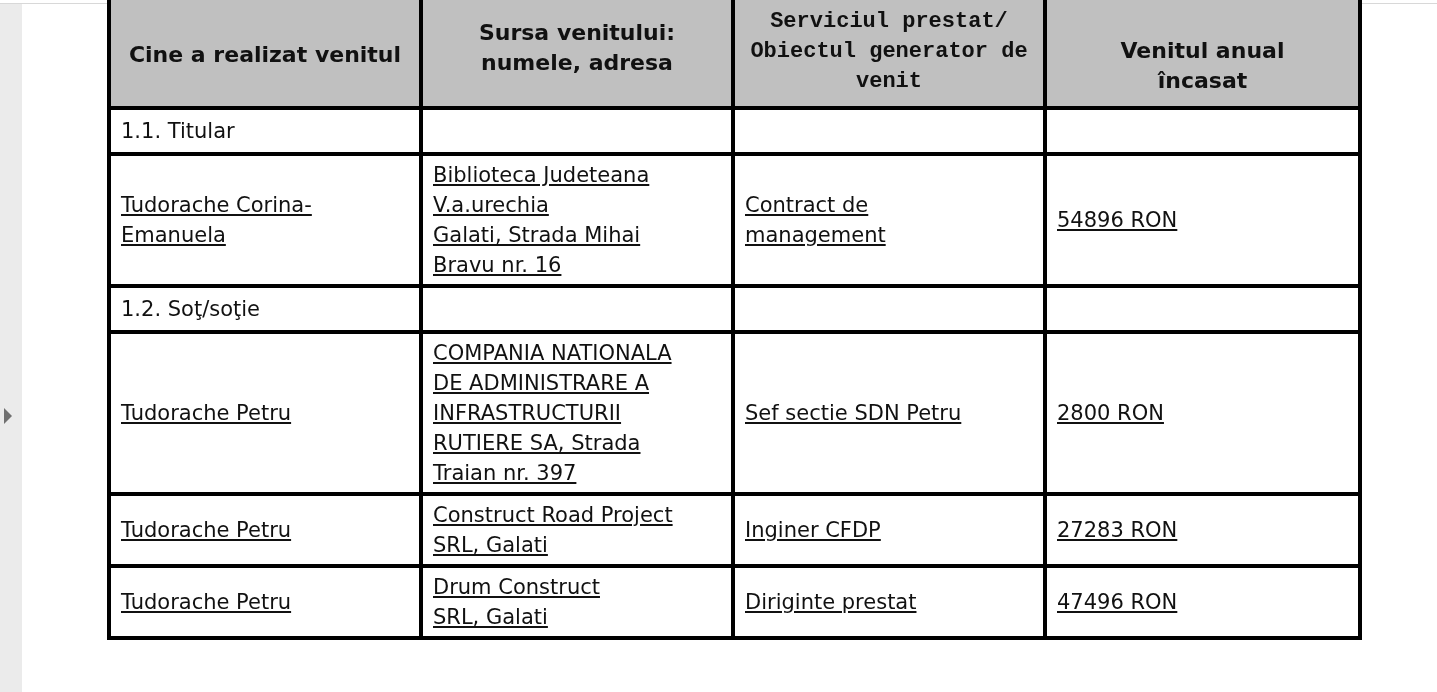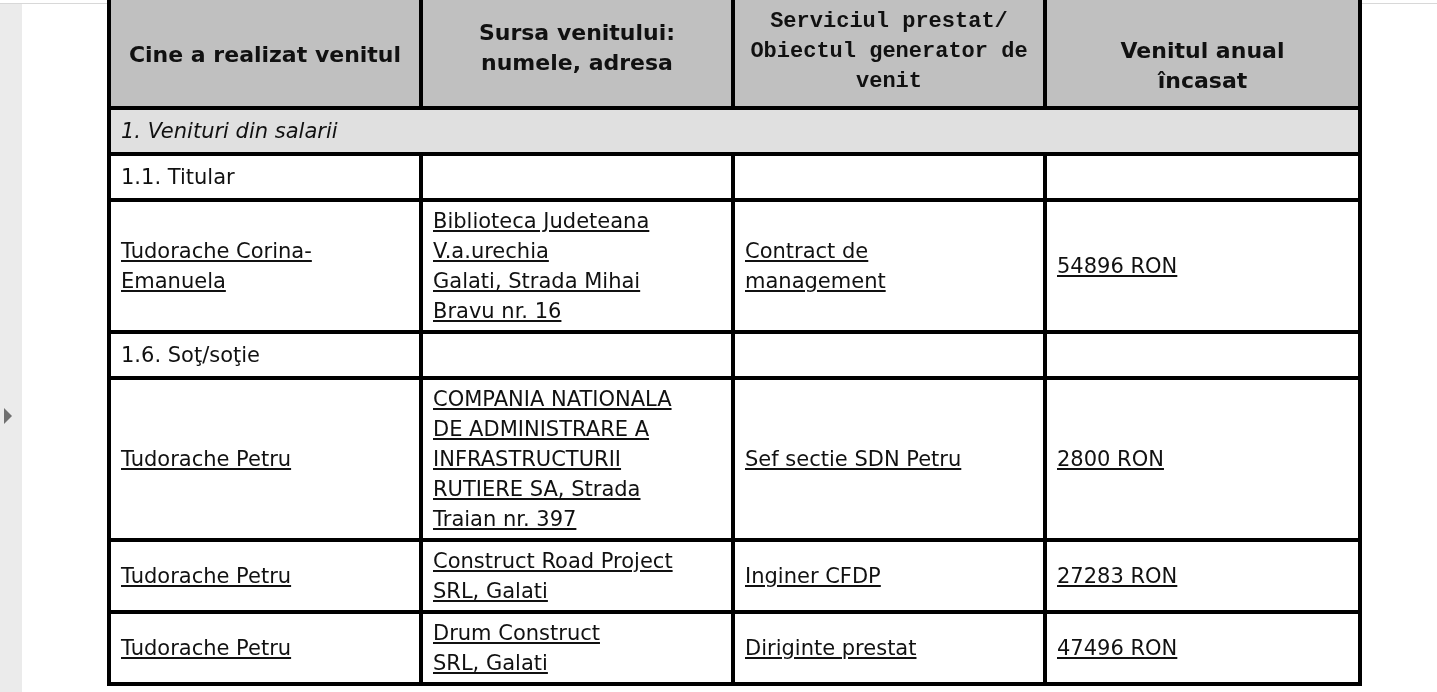--- a/index.html
+++ b/index.html
@@ -136,23 +136,20 @@
 Obiectul generator de
 venit</span>
         </th>
         <th class="h4">
           <span class="hwrap multiline">Venitul anual
 încasat</span>
         </th>
       </tr>
     </thead>
     <tbody>
-      <tr class="section">
-        <td colspan="4">1. Venituri din salarii</td>
-      </tr>
 
       <tr class="subsection">
         <td>1.1. Titular</td>
         <td></td>
         <td></td>
         <td></td>
       </tr>
 
       <tr class="data-row">
         <td class="multiline">Tudorache Corina-
@@ -160,21 +157,21 @@
         <td class="multiline">Biblioteca Judeteana
 V.a.urechia
 Galati, Strada Mihai
 Bravu nr. 16</td>
         <td class="multiline">Contract de
 management</td>
         <td>54896 RON</td>
       </tr>
 
       <tr class="subsection">
-        <td>1.6. Soţ/soţie</td>
+        <td>1.2. Soţ/soţie</td>
         <td></td>
         <td></td>
         <td></td>
       </tr>
 
       <tr class="data-row">
         <td class="multiline">Tudorache Petru</td>
         <td class="multiline">COMPANIA NATIONALA
 DE ADMINISTRARE A
 INFRASTRUCTURII

